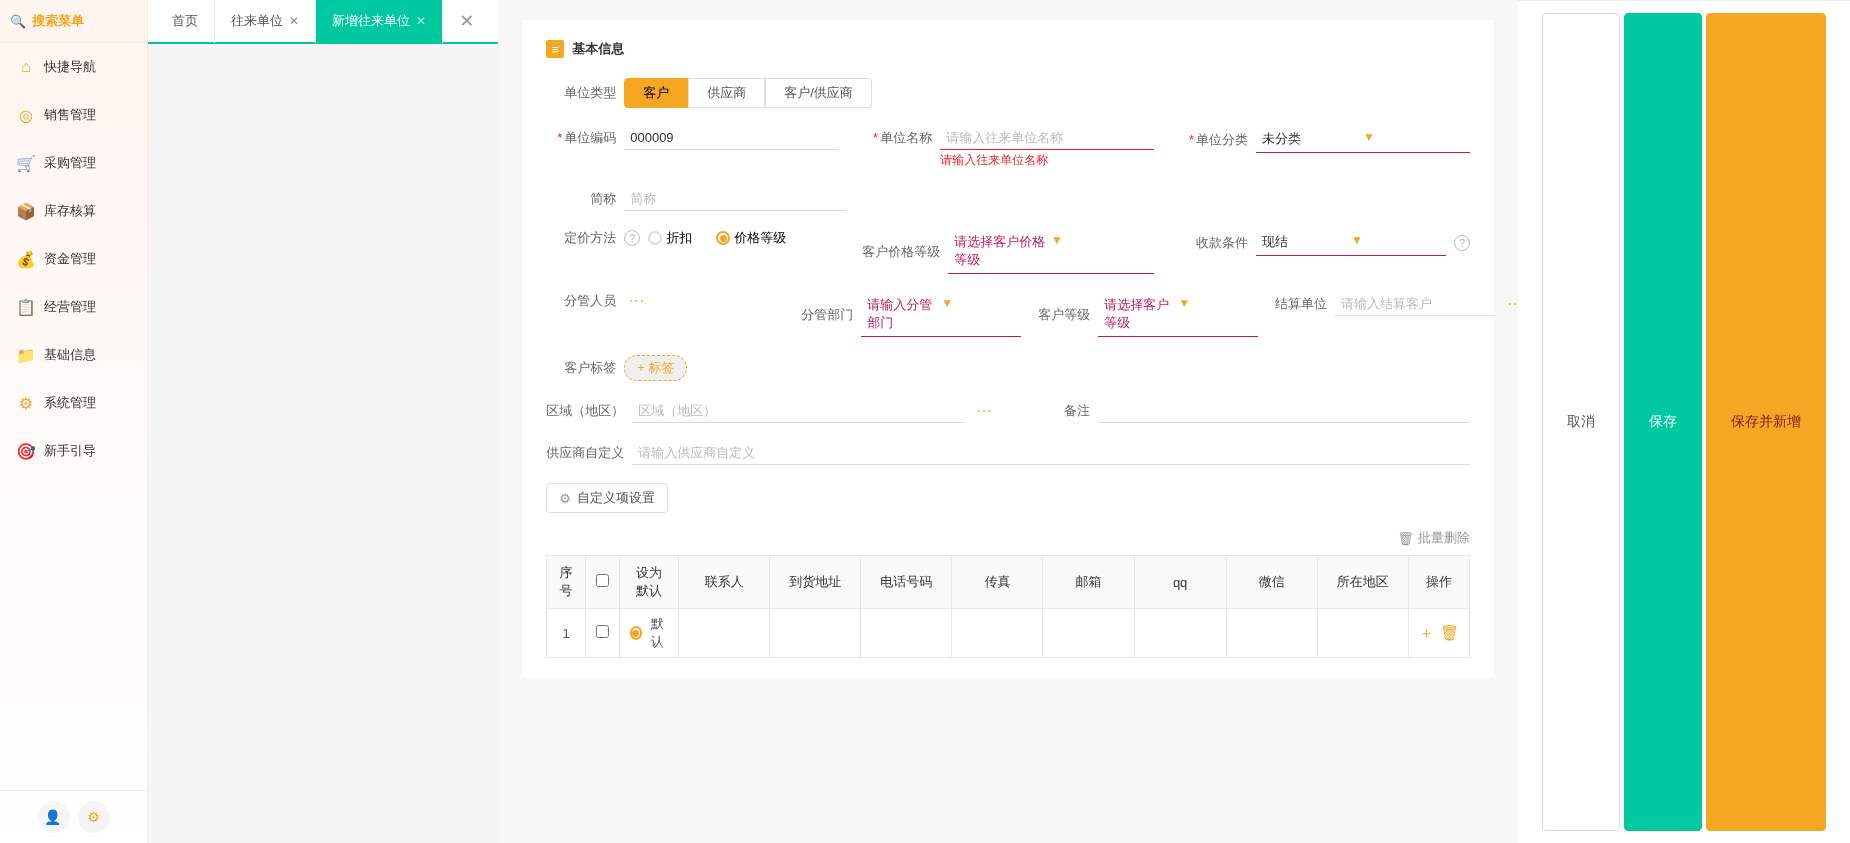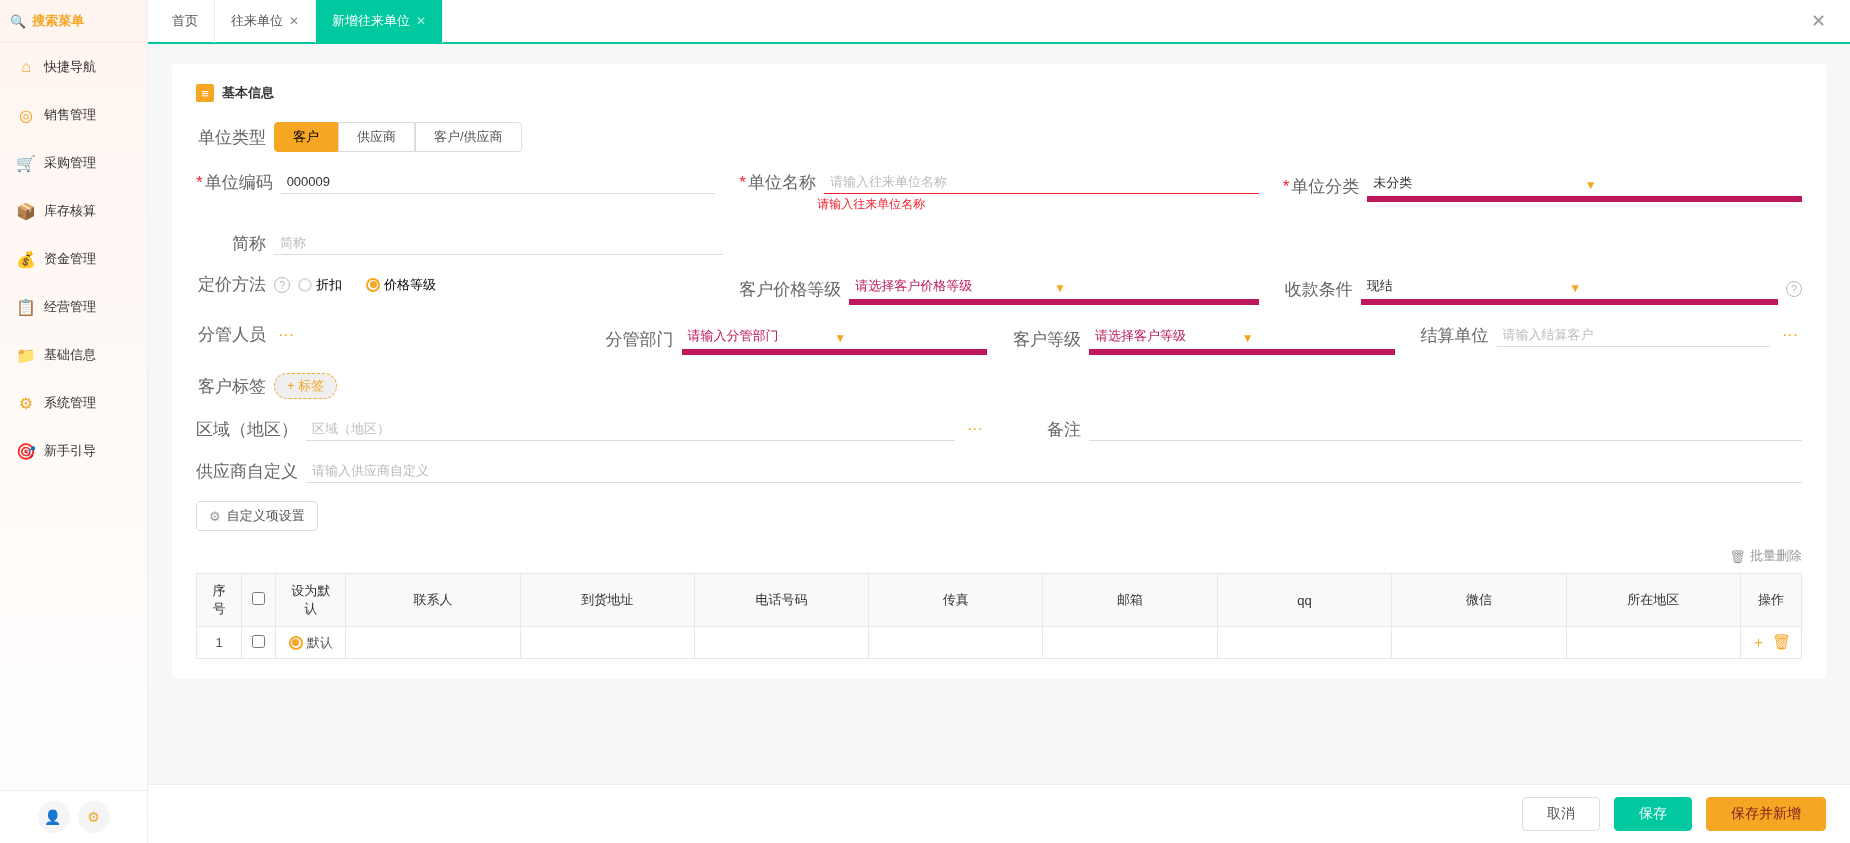--- a/index.html
+++ b/index.html
@@ -42,21 +42,21 @@
       font-size: 13px;
       font-weight: bold;
       cursor: pointer;
       border-bottom: 1px solid #ffe8d6;
     }
 
     
     .main {
       flex: 1;
       display: flex;
-      flex-direction: column;
+      flex-direction: row;
       overflow: hidden;
     }
 
     
     .tabbar {
       display: flex;
       align-items: center;
       background: #fff;
       border-bottom: 2px solid #00c9a0;
       height: 44px;
@@ -154,21 +154,21 @@
       display: flex;
       align-items: center;
       gap: 8px;
       flex: 1;
       min-width: 200px;
     }
 
     .form-label {
       color: #666;
       white-space: nowrap;
-      font-size: 17px;
+      font-size: 13px;
       min-width: 70px;
       text-align: right;
     }
 
     .form-label.required::before {
       content: '*';
       color: #f5222d;
       margin-right: 2px;
     }
 
@@ -210,22 +210,22 @@
       background: #f5a623;
       color: #000000;
       border-color: #f5a623;
     }
     .type-btn:first-child { border-radius: 4px 0 0 4px; }
     .type-btn:last-child { border-radius: 0 4px 4px 0; }
 
     
     .form-select {
       display: flex;
-      align-items: flex-end;
-      border-bottom: 6px solid #be185d;
+      align-items: flex-start;
+      border-bottom: 1px solid #be185d;
       padding: 4px 6px;
       min-width: 160px;
       flex: 1;
       cursor: pointer;
       position: relative;
     }
     .form-select span { flex: 1; color: #be185d; font-size: 13px; }
     .form-select span.value { color: #333; }
     .form-select .chevron { color: #f5a623; font-size: 12px; }
 
@@ -351,21 +351,21 @@
     }
     .gear-icon { color: #999; }
 
     
     .footer {
       background: #fff;
       border-top: 1px solid #eee;
       padding: 12px 24px;
       display: flex;
       justify-content: flex-end;
-      gap: 14px;
+      gap: 4px;
       flex-shrink: 0;
     }
     .btn {
       padding: 7px 24px;
       border-radius: 4px;
       cursor: pointer;
       font-size: 14px;
       border: 1px solid #ddd;
       background: #fff;
       color: #555;

